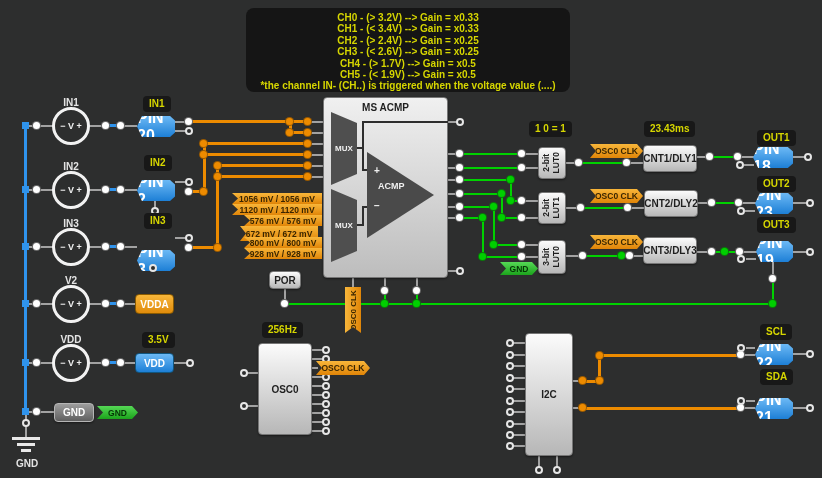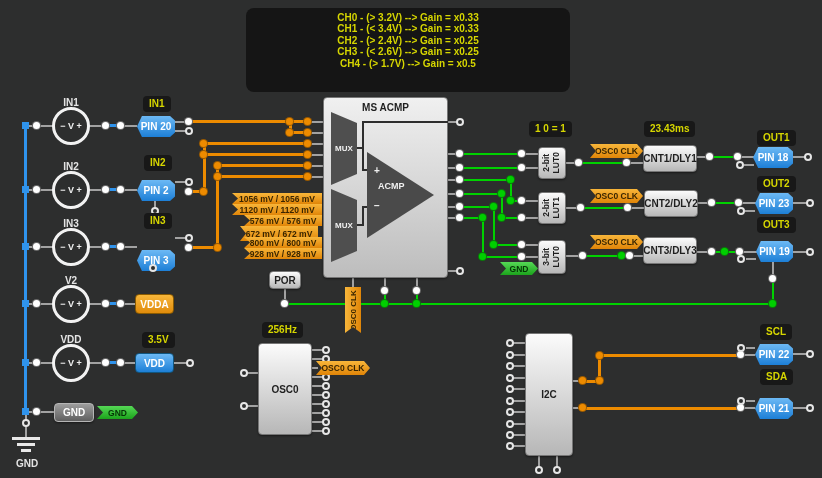--- a/index.html
+++ b/index.html
@@ -12,21 +12,21 @@
   .blu{background:#2f93ec;z-index:1;}
   .dk{background:#2e2e2e;}
   .dt{position:absolute;width:7px;height:7px;border-radius:50%;transform:translate(-4px,-4px);z-index:3;}
   .dw{background:#fff;box-shadow:0 0 0 1px #6a6a6a;}
   .do{width:4px;height:4px;background:#2d2e2e;border:2px solid #e6e6e6;}
   .dor{background:#ED8B00;box-shadow:0 0 0 1px #9a5a00;}
   .dg{background:#00cf00;box-shadow:0 0 0 1px #0a7a0a;}
   .sq{position:absolute;width:7px;height:7px;background:#2f93ec;transform:translate(-4px,-4px);z-index:3;}
   .blk{position:absolute;background:linear-gradient(180deg,#fbfbfb,#b7b7b7);border:1px solid #767676;border-radius:4px;color:#1f1f1f;font-weight:bold;font-size:10px;display:flex;align-items:center;justify-content:center;box-sizing:border-box;z-index:2;box-shadow:0 1px 2px rgba(0,0,0,.45);}
   .blkGnd{background:linear-gradient(180deg,#9d9d9d,#606060);color:#fff;border-color:#b5b5b5;}
-  .pin{position:absolute;background:linear-gradient(180deg,#6cb9f5,#1d7fd6);color:#fff;font-weight:bold;font-size:10px;display:flex;align-items:center;justify-content:center;clip-path:polygon(0 50%,13% 0,87% 0,100% 22%,100% 78%,87% 100%,13% 100%);filter:drop-shadow(0 1px 1px rgba(0,0,0,.6));z-index:2;}
+  .pin{position:absolute;background:linear-gradient(180deg,#6cb9f5,#1d7fd6);color:#fff;font-weight:bold;font-size:16px;display:flex;align-items:center;justify-content:center;clip-path:polygon(0 50%,13% 0,87% 0,100% 22%,100% 78%,87% 100%,13% 100%);filter:drop-shadow(0 1px 1px rgba(0,0,0,.6));z-index:2;}
   .prect{position:absolute;border-radius:4px;border:1px solid #11567f;background:linear-gradient(180deg,#6cb9f5,#1d7fd6);color:#fff;font-weight:bold;font-size:10px;display:flex;align-items:center;justify-content:center;box-sizing:border-box;z-index:2;}
   .orect{position:absolute;border-radius:4px;border:1px solid #8a5a00;background:linear-gradient(180deg,#f7b63a,#e08b0b);color:#fff;font-weight:bold;font-size:10px;display:flex;align-items:center;justify-content:center;box-sizing:border-box;z-index:2;}
   .ylbl{position:absolute;background:#181818;color:#d6d600;font-weight:bold;font-size:10px;line-height:1;padding:3px 6px;border-radius:4px;white-space:nowrap;z-index:4;}
   .flg{position:absolute;display:flex;align-items:center;justify-content:center;font-weight:bold;font-size:8.5px;color:#3a2600;background:linear-gradient(180deg,#f8b63a,#e08508);clip-path:polygon(0 0,calc(100% - 6px) 0,100% 50%,calc(100% - 6px) 100%,0 100%,6px 50%);white-space:nowrap;z-index:4;}
   .flgG{background:linear-gradient(180deg,#55d855,#1ca31c);color:#053505;}
   .vref{position:absolute;display:flex;align-items:center;justify-content:center;font-weight:bold;font-size:8.5px;color:#3a2600;background:linear-gradient(180deg,#f8b63a,#e08508);clip-path:polygon(0 0,100% 0,100% 100%,0 100%,6px 50%);white-space:nowrap;z-index:4;}
   .flgV{position:absolute;width:16px;background:linear-gradient(90deg,#f8b63a,#e08508);clip-path:polygon(0 0,100% 0,100% 100%,50% calc(100% - 6px),0 100%);display:flex;align-items:center;justify-content:center;z-index:5;}
   .flgV span{transform:rotate(-90deg);white-space:nowrap;font-weight:bold;font-size:8px;color:#3a2600;}
   .src{position:absolute;width:32px;height:32px;border:3px solid #f2f2f2;border-radius:50%;background:#2d2e2e;color:#f0f0f0;font-weight:bold;font-size:9px;display:flex;align-items:center;justify-content:center;z-index:2;white-space:nowrap;}
   .slbl{position:absolute;color:#e4e4e4;font-weight:bold;font-size:10px;transform:translateX(-50%);z-index:2;}
@@ -41,20 +41,22 @@
 <body>
 
 <div id="canvas">
 
   <div class="tip">
     <div>CH0 - (&gt; 3.2V) --&gt; Gain = x0.33</div>
     <div>CH1 - (&lt; 3.4V) --&gt; Gain = x0.33</div>
     <div>CH2 - (&gt; 2.4V) --&gt; Gain = x0.25</div>
     <div>CH3 - (&lt; 2.6V) --&gt; Gain = x0.25</div>
     <div>CH4 - (&gt; 1.7V) --&gt; Gain = x0.5</div>
+    <div>CH5 - (&lt; 1.9V) --&gt; Gain = x0.5</div>
+    <div>*the channel IN- (CH..) is triggered when the voltage value (....)</div>
   </div>
 
   <div class="wire blu" style="left:24px;top:125px;width:3px;height:289px"></div>
   <div class="wire gy" style="left:25px;top:414px;width:2px;height:24px"></div>
   <div class="sq" style="left:26px;top:126px"></div>
   <div class="sq" style="left:26px;top:190px"></div>
   <div class="sq" style="left:26px;top:247px"></div>
   <div class="sq" style="left:26px;top:304px"></div>
   <div class="sq" style="left:26px;top:363px"></div>
   <div class="sq" style="left:26px;top:412px"></div>

